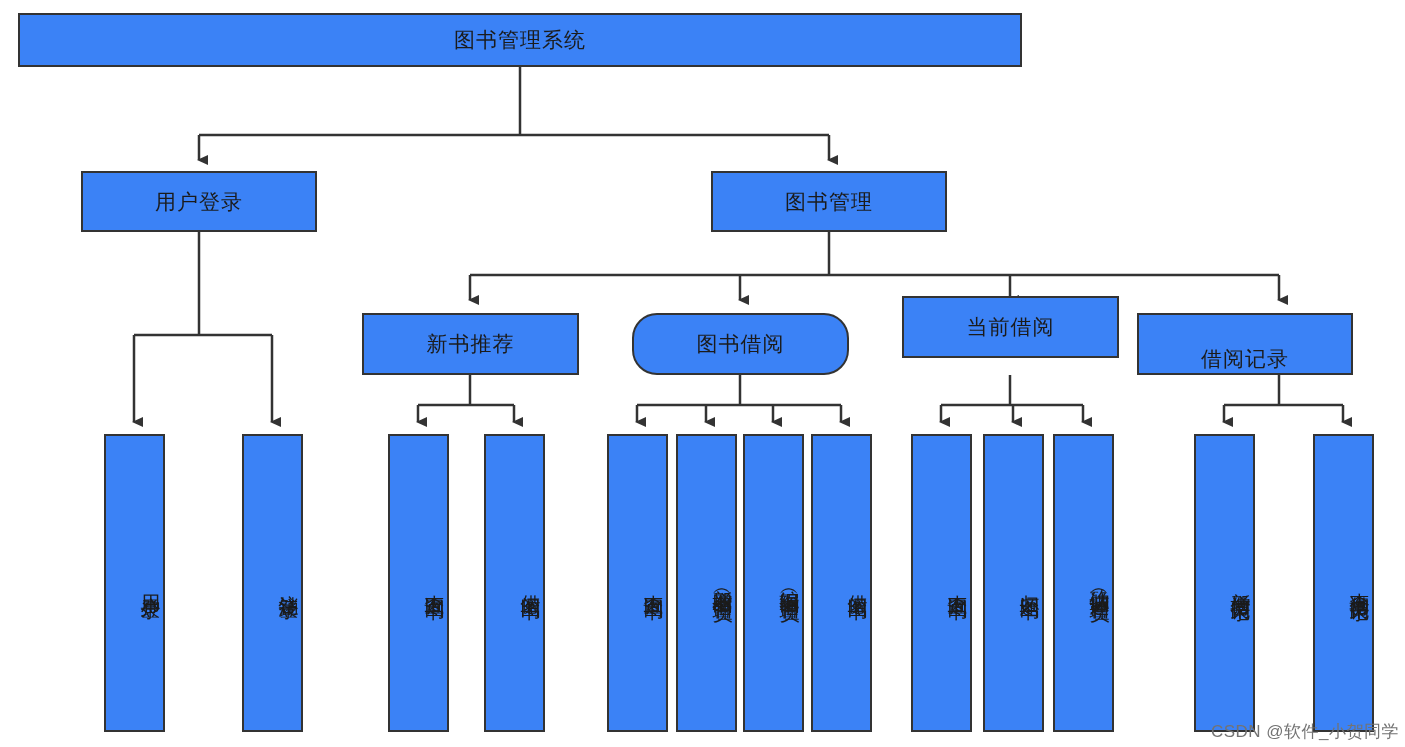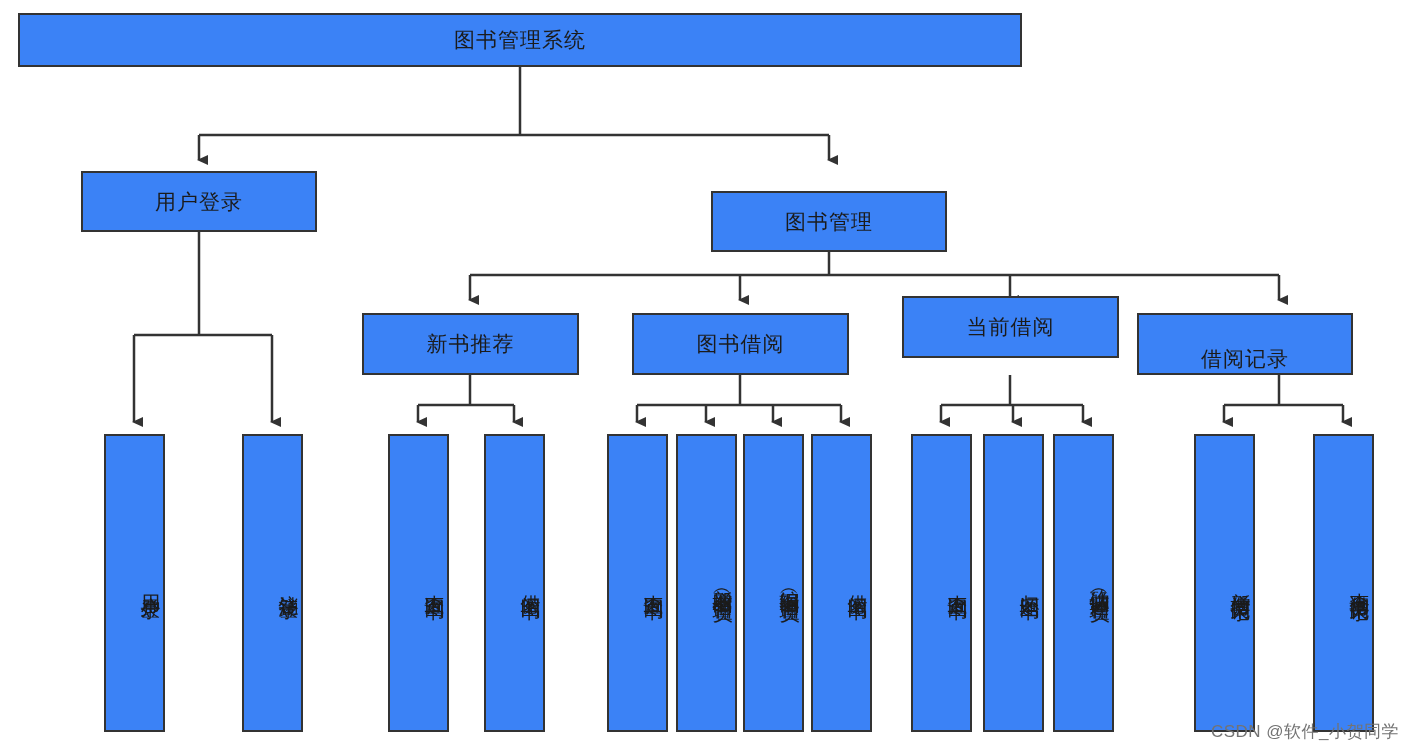--- a/index.html
+++ b/index.html
@@ -109,28 +109,28 @@
     </g>
   </svg>
 
   <div class="node root h" style="left: 18px; top: 13px; width: 1004px; height: 54px;">
     <span>图书管理系统</span>
   </div>
 
   <div class="node h" style="left: 81px; top: 171px; width: 236px; height: 61px;">
     <span>用户登录</span>
   </div>
-  <div class="node h" style="left: 711px; top: 171px; width: 236px; height: 61px; margin-top: 20px;">
+  <div class="node h" style="left: 711px; top: 171px; width: 236px; height: 61px;">
     <span>图书管理</span>
   </div>
 
   <div class="node h" style="left: 362px; top: 313px; width: 217px; height: 62px;">
     <span>新书推荐</span>
   </div>
-  <div class="node h" style="left: 632px; top: 313px; width: 217px; height: 62px;">
+  <div class="node h" style="left: 632px; top: 313px; width: 217px; height: 62px; border-radius: 25px;">
     <span>图书借阅</span>
   </div>
   <div class="node h" style="left: 902px; top: 296px; width: 217px; height: 62px;">
     <span>当前借阅</span>
   </div>
   <div class="node h" style="left: 1137px; top: 313px; width: 216px; height: 62px; align-items: flex-end;">
     <span>借阅记录</span>
   </div>
 
   <div class="node v" style="left: 104px; top: 434px; width: 61px; height: 298px;">

